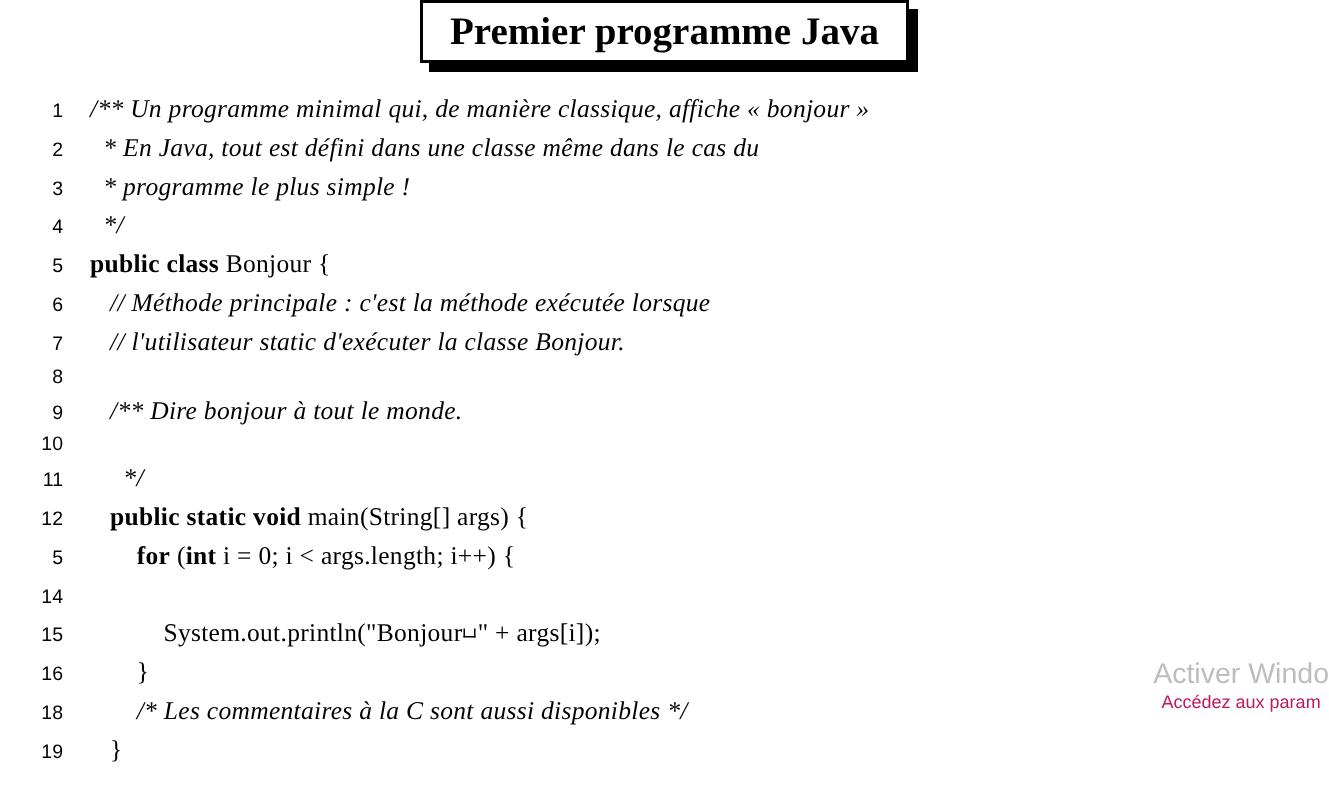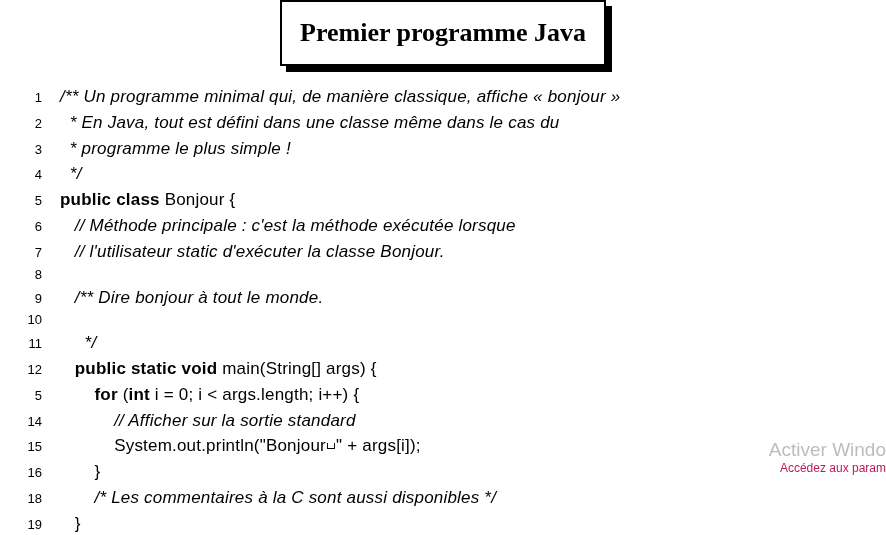--- a/index.html
+++ b/index.html
@@ -25,21 +25,21 @@
       top: 6px;
       left: 6px;
       width: 100%;
       height: 100%;
       background: #000;
     }
     .title-inner {
       position: relative;
       background: #fff;
       border: 2px solid #000;
-      padding: 16px 18px;
+      padding: 4px 18px;
       font-family: 'Times New Roman', serif;
       font-weight: bold;
       font-size: 26px;
     }
     .code-area {
       padding-left: 10px;
     }
     .code-line {
       display: flex;
       align-items: baseline;
@@ -50,37 +50,37 @@
     .line-num {
       width: 32px;
       text-align: right;
       color: #000;
       font-family: 'Arial', sans-serif;
       font-size: 13px;
       margin-right: 18px;
       flex-shrink: 0;
     }
     .code-content {
-      font-family: Liberation Sans, sans-serif;
+      font-family: Liberation Serif, serif;
       font-size: 17px;
       letter-spacing: 0.2px;
     }
     .kw {
       font-weight: bold;
     }
     .comment {
       font-style: italic;
     }
     .watermark {
       position: absolute;
       right: 0;
       bottom: 60px;
       color: #ccc;
       font-family: 'Segoe UI', Arial, sans-serif;
-      text-align: right;
+      text-align: center;
       pointer-events: none;
     }
     .watermark .wm-title {
       font-size: 19px;
       color: #bdbdbd;
     }
     .watermark .wm-sub {
       font-size: 12px;
       color: #be185d;
     }
@@ -116,21 +116,21 @@
     <div class="code-line"><span class="line-num">4</span><span class="code-content"><span class="comment">  */</span></span></div>
     <div class="code-line"><span class="line-num">5</span><span class="code-content"><span class="kw">public class</span><span> Bonjour {</span></span></div>
     <div class="code-line"><span class="line-num">6</span><span class="code-content"><span>   </span><span class="comment">// Méthode principale : c'est la méthode exécutée lorsque</span></span></div>
     <div class="code-line"><span class="line-num">7</span><span class="code-content"><span>   </span><span class="comment">// l'utilisateur static d'exécuter la classe Bonjour.</span></span></div>
     <div class="code-line"><span class="line-num">8</span></div>
     <div class="code-line"><span class="line-num">9</span><span class="code-content"><span>   </span><span class="comment">/** Dire bonjour à tout le monde.</span></span></div>
     <div class="code-line"><span class="line-num">10</span></div>
     <div class="code-line"><span class="line-num">11</span><span class="code-content"><span class="comment">     */</span></span></div>
     <div class="code-line"><span class="line-num">12</span><span class="code-content"><span>   </span><span class="kw">public static void</span><span> main(String[] args) {</span></span></div>
     <div class="code-line"><span class="line-num">5</span><span class="code-content"><span>       </span><span class="kw">for</span><span> (</span><span class="kw">int</span><span> i = 0; i &lt; args.length; i++) {</span></span></div>
-    <div class="code-line"><span class="line-num">14</span><span class="code-content"><span>           </span><span class="comment">// Afficher sur la sortie standard</span></span></div>
+    <div class="code-line"><span class="line-num">14</span><span class="code-content"><span>           </span></span></div>
     <div class="code-line"><span class="line-num">15</span><span class="code-content"><span>           System.out.println("Bonjour</span><span class="vis-space"></span><span>" + args[i]);</span></span></div>
     <div class="code-line"><span class="line-num">16</span><span class="code-content"><span>       }</span></span></div>
     <div class="code-line"><span class="line-num">18</span><span class="code-content"><span>       </span><span class="comment">/* Les commentaires à la C sont aussi disponibles */</span></span></div>
     <div class="code-line"><span class="line-num">19</span><span class="code-content"><span>   }</span></span></div>
   </div>
 
 <div class="watermark">
   <div class="wm-title">Activer Windo</div>
   <div class="wm-sub">Accédez aux param</div>
 </div>

